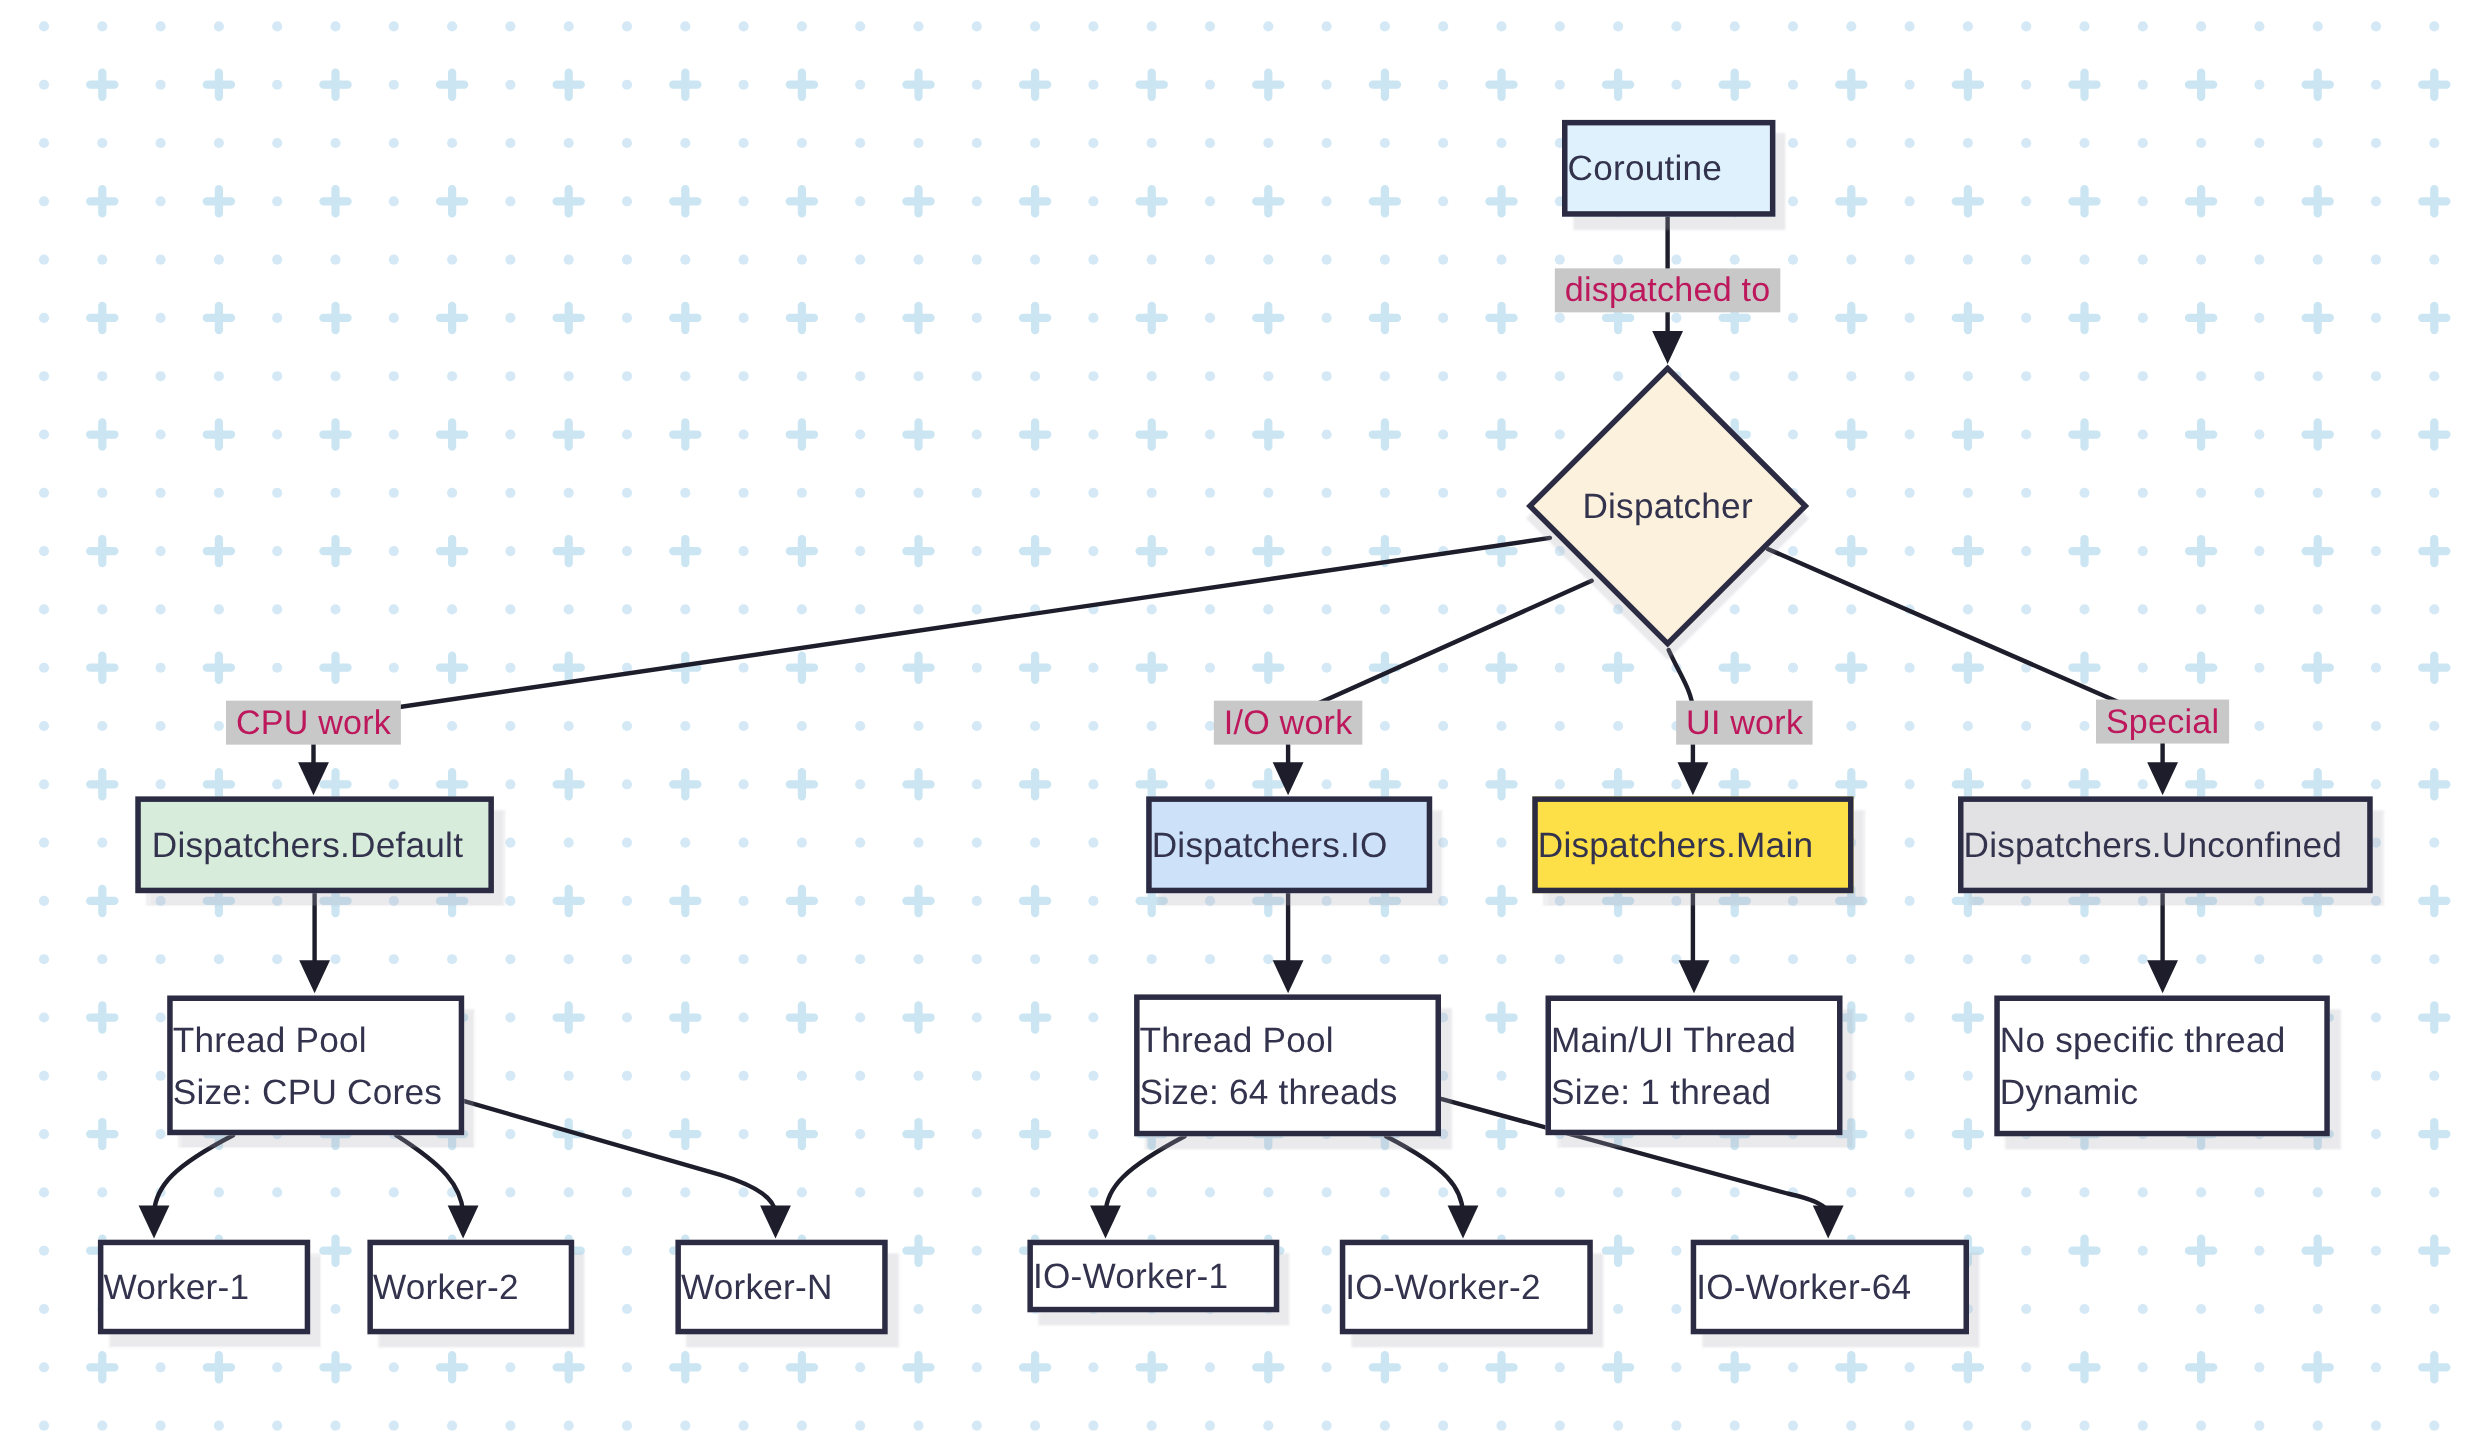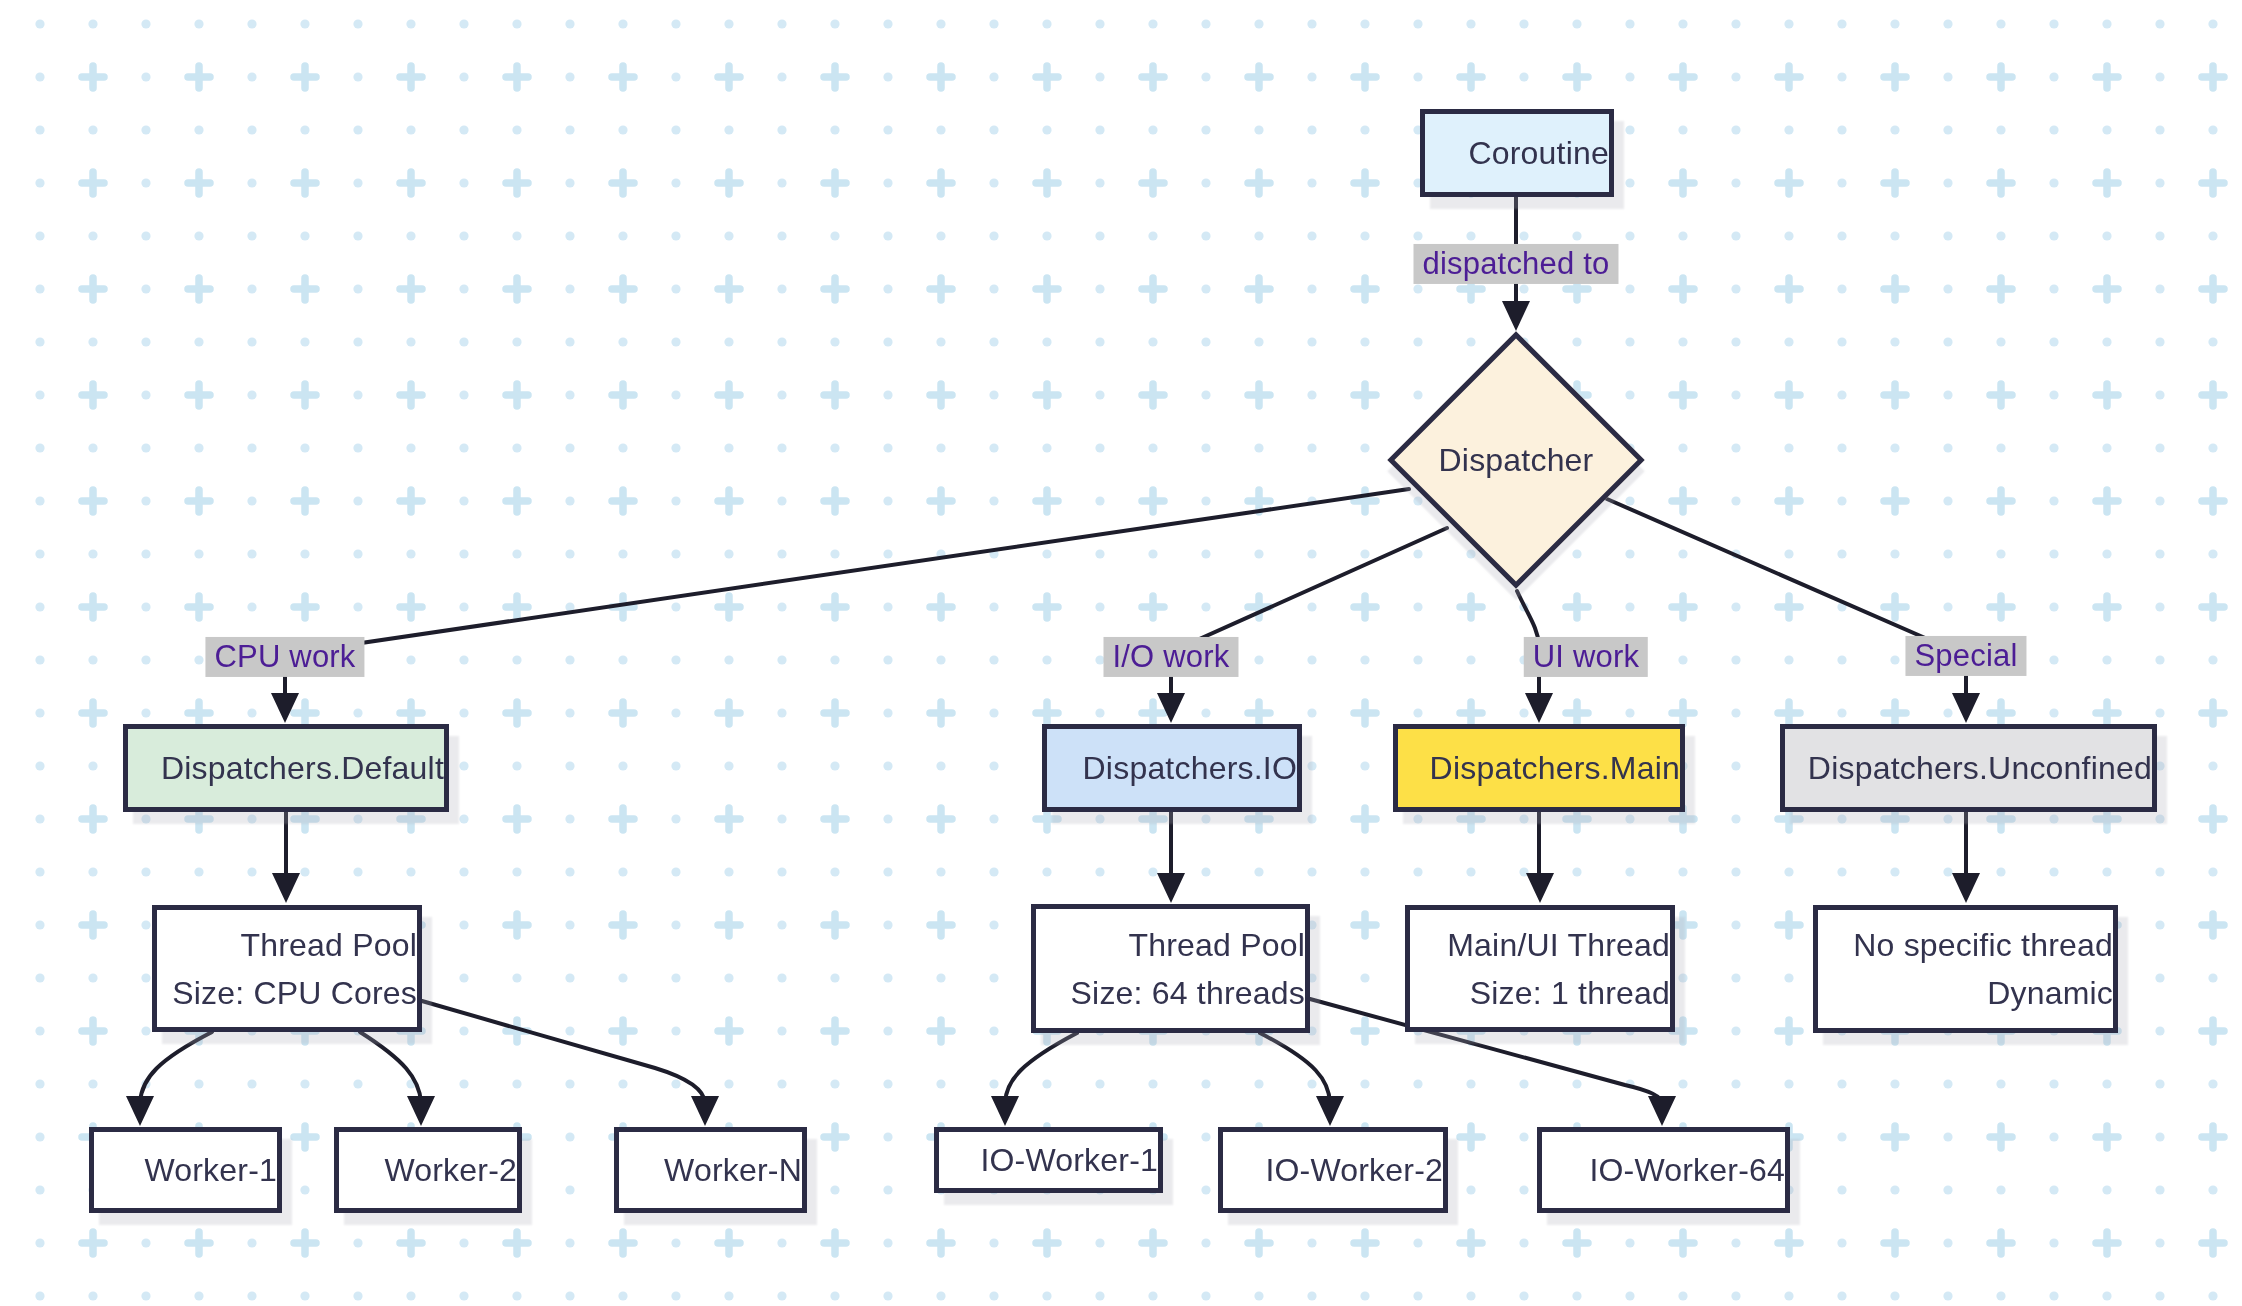--- a/index.html
+++ b/index.html
@@ -5,21 +5,21 @@
   html,body{margin:0;padding:0;background:#ffffff;}
   .canvas{
     position:relative;width:2242px;height:1306px;overflow:hidden;
     background:#ffffff;
     font-family:"Liberation Sans", sans-serif;
   }
   svg.edges{position:absolute;left:0;top:0;width:2242px;height:1306px;}
   .node{
     position:absolute;box-sizing:border-box;
     border:5px solid #2b2b44;background:#ffffff;color:#33334e;
-    display:flex;flex-direction:column;align-items:flex-end;justify-content:center;
+    display:flex;flex-direction:column;align-items:flex-start;justify-content:center;
     font-size:32px;line-height:1.5;text-align:center;
     box-shadow:10px 12px 2px rgba(170,170,185,0.25);
     letter-spacing:0.2px;
   }
   .fill-coroutine{background:#dff1fc;}
   .fill-default{background:#d8ecdb;}
   .fill-io{background:#cde1f8;}
   .fill-main{background:#fde047;}
   .fill-unconfined{background:#e2e2e4;}
   .diamond{
@@ -28,21 +28,21 @@
     background:#fcf1dd;border:5px solid #2b2b44;
     transform:rotate(45deg);
     box-shadow:8px 8px 2px rgba(170,170,185,0.25);
   }
   .diamond-label{
     position:absolute;left:1516px;top:460px;transform:translate(-50%,-50%);
     color:#33334e;font-size:32px;letter-spacing:0.2px;
   }
   .edge-label{
     position:absolute;transform:translate(-50%,-50%);
-    background:#c8c8c8;color:#4c1d95;
+    background:#c8c8c8;color:#be185d;
     font-size:31px;line-height:1.1;padding:3px 9px;white-space:nowrap;
     letter-spacing:0.2px;
   }
 </style>
 </head>
 <body>
 
 <div class="canvas">
 
   <svg class="edges" viewBox="0 0 2242 1306">

